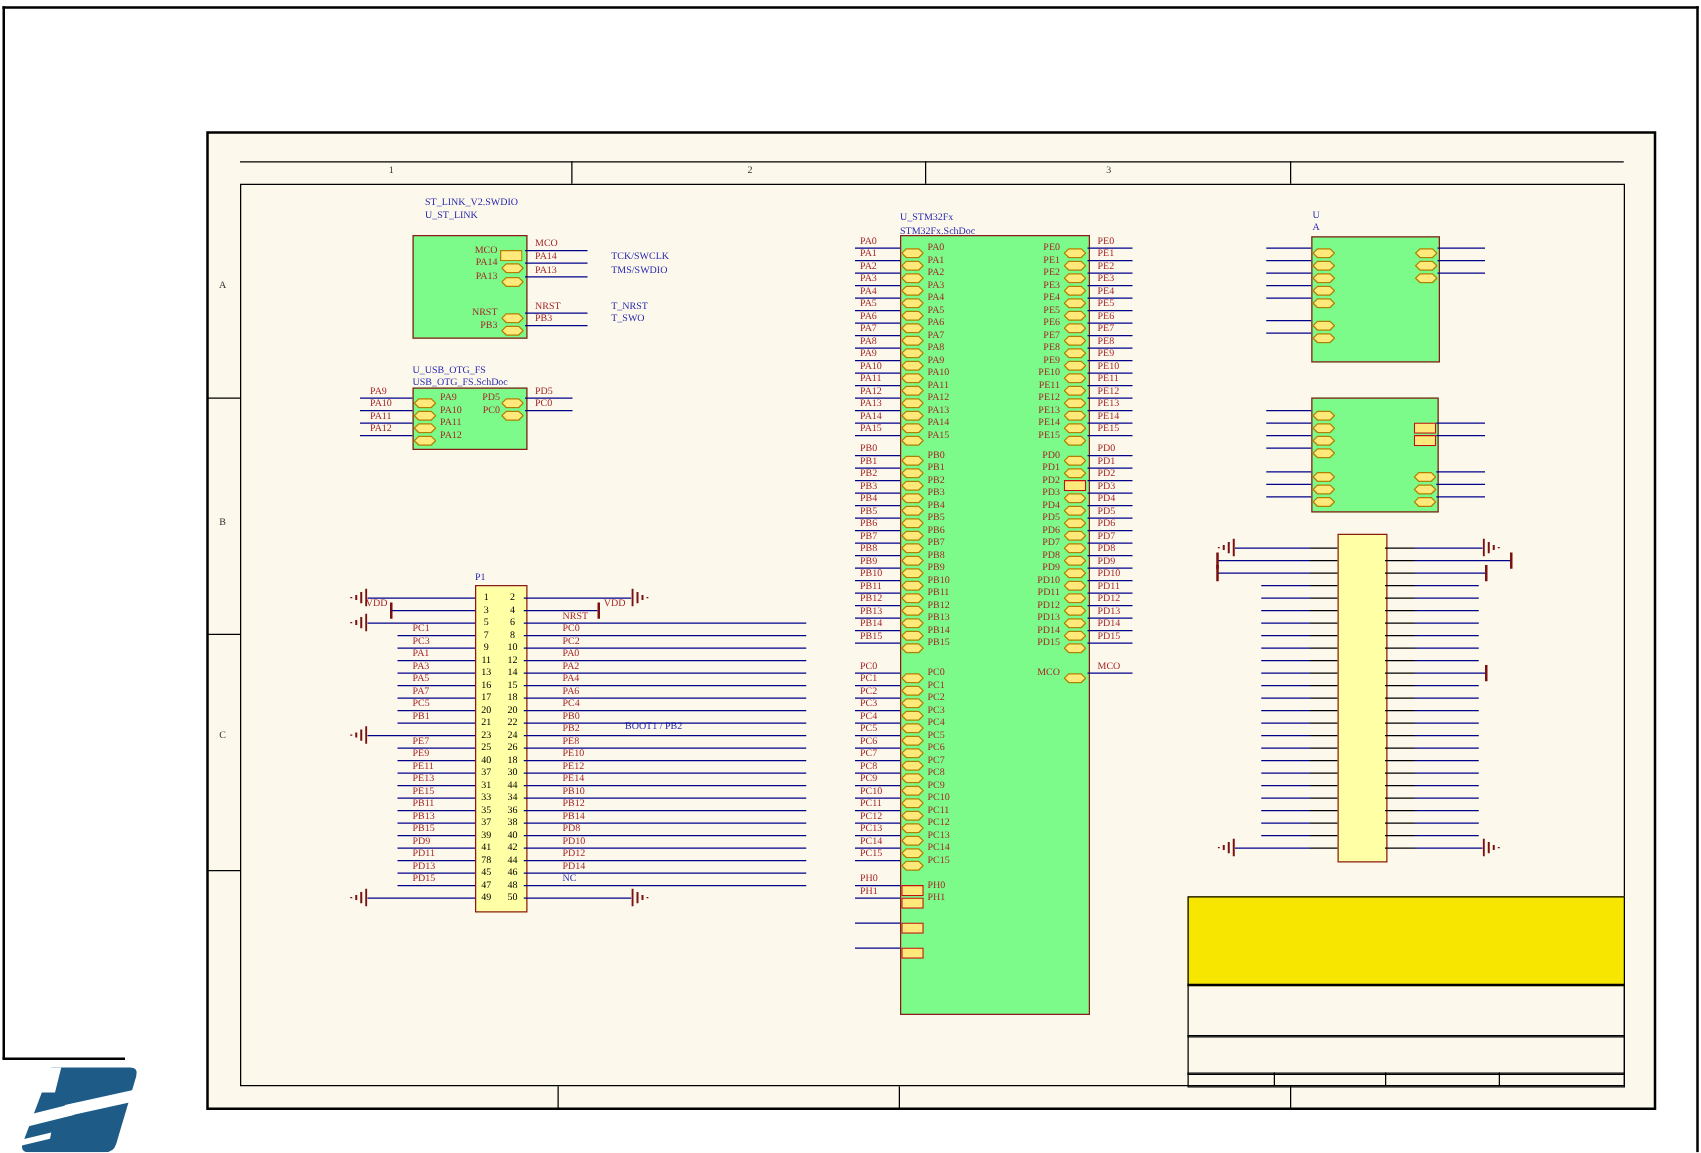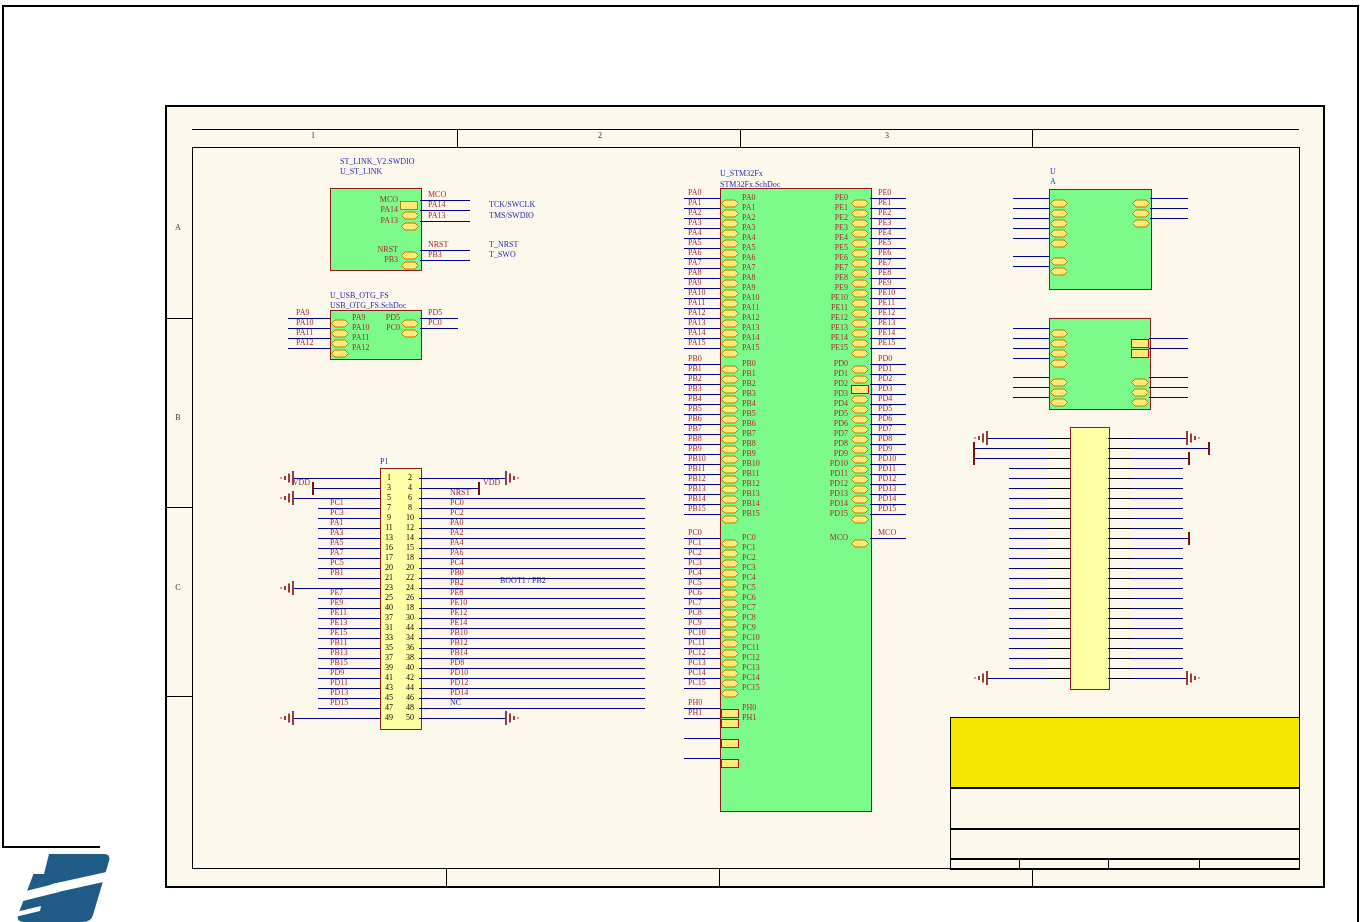--- a/index.html
+++ b/index.html
@@ -801,21 +801,21 @@
       <div class="abs" style="left: 318px; top: 668px; width: 62px; height: 1px; background: rgb(0, 0, 139);"></div>
       <div class="abs" style="top: 658px; color: rgb(165, 40, 40); font-size: 8px; line-height: 10px; white-space: nowrap; font-family: &quot;Liberation Serif&quot;, serif; left: 330px;">PB15</div>
       <div class="abs" style="left: 419px; top: 668px; width: 226px; height: 1px; background: rgb(0, 0, 139);"></div>
       <div class="abs" style="top: 658px; color: rgb(165, 40, 40); font-size: 8px; line-height: 10px; white-space: nowrap; font-family: &quot;Liberation Serif&quot;, serif; left: 450px;">PD8</div>
       <div class="abs" style="top: 673px; color: rgb(0, 0, 0); font-size: 8px; line-height: 10px; white-space: nowrap; font-family: &quot;Liberation Serif&quot;, serif; left: 339px; width: 100px; text-align: center;">41</div>
       <div class="abs" style="top: 673px; color: rgb(0, 0, 0); font-size: 8px; line-height: 10px; white-space: nowrap; font-family: &quot;Liberation Serif&quot;, serif; left: 360px; width: 100px; text-align: center;">42</div>
       <div class="abs" style="left: 318px; top: 678px; width: 62px; height: 1px; background: rgb(0, 0, 139);"></div>
       <div class="abs" style="top: 668px; color: rgb(165, 40, 40); font-size: 8px; line-height: 10px; white-space: nowrap; font-family: &quot;Liberation Serif&quot;, serif; left: 330px;">PD9</div>
       <div class="abs" style="left: 419px; top: 678px; width: 226px; height: 1px; background: rgb(0, 0, 139);"></div>
       <div class="abs" style="top: 668px; color: rgb(165, 40, 40); font-size: 8px; line-height: 10px; white-space: nowrap; font-family: &quot;Liberation Serif&quot;, serif; left: 450px;">PD10</div>
-      <div class="abs" style="top: 683px; color: rgb(0, 0, 0); font-size: 8px; line-height: 10px; white-space: nowrap; font-family: &quot;Liberation Serif&quot;, serif; left: 339px; width: 100px; text-align: center;">43</div>
+      <div class="abs" style="top: 683px; color: rgb(0, 0, 0); font-size: 8px; line-height: 10px; white-space: nowrap; font-family: &quot;Liberation Serif&quot;, serif; left: 339px; width: 100px; text-align: center;">78</div>
       <div class="abs" style="top: 683px; color: rgb(0, 0, 0); font-size: 8px; line-height: 10px; white-space: nowrap; font-family: &quot;Liberation Serif&quot;, serif; left: 360px; width: 100px; text-align: center;">44</div>
       <div class="abs" style="left: 318px; top: 688px; width: 62px; height: 1px; background: rgb(0, 0, 139);"></div>
       <div class="abs" style="top: 678px; color: rgb(165, 40, 40); font-size: 8px; line-height: 10px; white-space: nowrap; font-family: &quot;Liberation Serif&quot;, serif; left: 330px;">PD11</div>
       <div class="abs" style="left: 419px; top: 688px; width: 226px; height: 1px; background: rgb(0, 0, 139);"></div>
       <div class="abs" style="top: 678px; color: rgb(165, 40, 40); font-size: 8px; line-height: 10px; white-space: nowrap; font-family: &quot;Liberation Serif&quot;, serif; left: 450px;">PD12</div>
       <div class="abs" style="top: 693px; color: rgb(0, 0, 0); font-size: 8px; line-height: 10px; white-space: nowrap; font-family: &quot;Liberation Serif&quot;, serif; left: 339px; width: 100px; text-align: center;">45</div>
       <div class="abs" style="top: 693px; color: rgb(0, 0, 0); font-size: 8px; line-height: 10px; white-space: nowrap; font-family: &quot;Liberation Serif&quot;, serif; left: 360px; width: 100px; text-align: center;">46</div>
       <div class="abs" style="left: 318px; top: 698px; width: 62px; height: 1px; background: rgb(0, 0, 139);"></div>
       <div class="abs" style="top: 688px; color: rgb(165, 40, 40); font-size: 8px; line-height: 10px; white-space: nowrap; font-family: &quot;Liberation Serif&quot;, serif; left: 330px;">PD13</div>
       <div class="abs" style="left: 419px; top: 698px; width: 226px; height: 1px; background: rgb(0, 0, 139);"></div>

